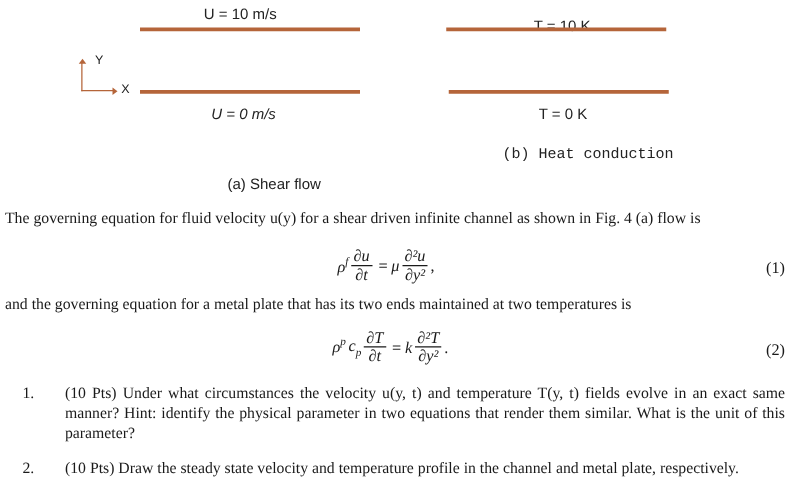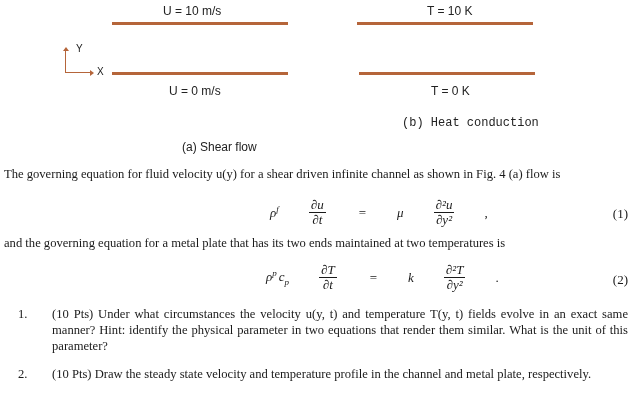--- a/index.html
+++ b/index.html
@@ -5,47 +5,47 @@
   html, body { margin:0; padding:0; background:#ffffff; }
   body { width:632px; height:401px; position:relative; overflow:hidden; font-family:"Liberation Serif", serif; color:#1a1a1a; }
   .fig-label { position:absolute; font-family:"Liberation Sans", sans-serif; font-size:12px; color:#222; white-space:nowrap; }
   .line { position:absolute; height:3px; background:#b5653a; }
   .axis-v { position:absolute; left:65px; top:50px; width:1px; height:23px; background:#b5653a; }
   .axis-h { position:absolute; left:65px; top:72px; width:26px; height:1px; background:#b5653a; }
   .arrow-up { position:absolute; left:63px; top:47px; width:0; height:0; border-left:3px solid transparent; border-right:3px solid transparent; border-bottom:4px solid #b5653a; }
   .arrow-right { position:absolute; left:90px; top:70px; width:0; height:0; border-top:3px solid transparent; border-bottom:3px solid transparent; border-left:4px solid #b5653a; }
   .axis-label { position:absolute; font-family:"Liberation Sans", sans-serif; font-size:10px; color:#222; }
   .para { position:absolute; left:4px; width:624px; font-size:12.6px; line-height:15px; text-align:justify;font-family:Liberation Serif, serif; }
-  .eq { position:absolute; font-size:13px; display:flex; align-items:center;gap:28px; }
+  .eq { position:absolute; font-size:13px; display:flex; align-items:center; }
   .frac { display:inline-flex; flex-direction:column; align-items:center; margin:0 2px; font-style:italic; }
   .frac .num { border-bottom:1px solid #1a1a1a; padding:0 2px; line-height:14px; }
   .frac .den { padding:0 2px; line-height:14px; }
   .eqnum { position:absolute; right:4px; font-size:13px; }
   .item { position:absolute; left:18px; width:610px; font-size:12.6px; line-height:16px; text-align:justify; }
   .item .num { position:absolute; left:0; }
   .item .body { margin-left:34px; display:block; }
   i { font-style:italic; }
 </style>
 </head>
 <body>
 
 <div class="fig-label" style="left:163px; top:4px;">U = 10 m/s</div>
 <div class="line" style="left:112px; top:22px; width:176px;"></div>
 <div class="line" style="left:112px; top:72px; width:176px;"></div>
-<div class="fig-label" style="left:169px; top:84px;">U = 0 m/s</div>
+<div class="fig-label" style="left:169px; top:84px;font-style:italic;">U = 0 m/s</div>
 <div class="fig-label" style="left:182px; top:123px;margin-top:17px;">(a) Shear flow</div>
 
 <div class="axis-v"></div>
 <div class="arrow-up"></div>
 <div class="axis-h"></div>
 <div class="arrow-right"></div>
 <div class="axis-label" style="left:76px; top:43px;">Y</div>
 <div class="axis-label" style="left:97px; top:66px;">X</div>
 
-<div class="fig-label" style="left:427px; top:4px;">T = 10 K</div>
+<div class="fig-label" style="left:427px; top:14px;">T = 10 K</div>
 <div class="line" style="left:357px; top:22px; width:176px;"></div>
 <div class="line" style="left:359px; top:72px; width:176px;"></div>
 <div class="fig-label" style="left:431px; top:84px;">T = 0 K</div>
 <div class="fig-label" style="left:402px; top:116px;font-family:Liberation Mono, monospace;">(b) Heat conduction</div>
 
 <div class="para" style="top:167px;">The governing equation for fluid velocity u(y) for a shear driven infinite channel as shown in Fig. 4 (a) flow is</div>
 
 <div class="eq" style="left:270px; top:198px;">
   <span><i>ρ</i><sup style="font-size:9px"><i>f</i></sup></span>
   <span class="frac">

